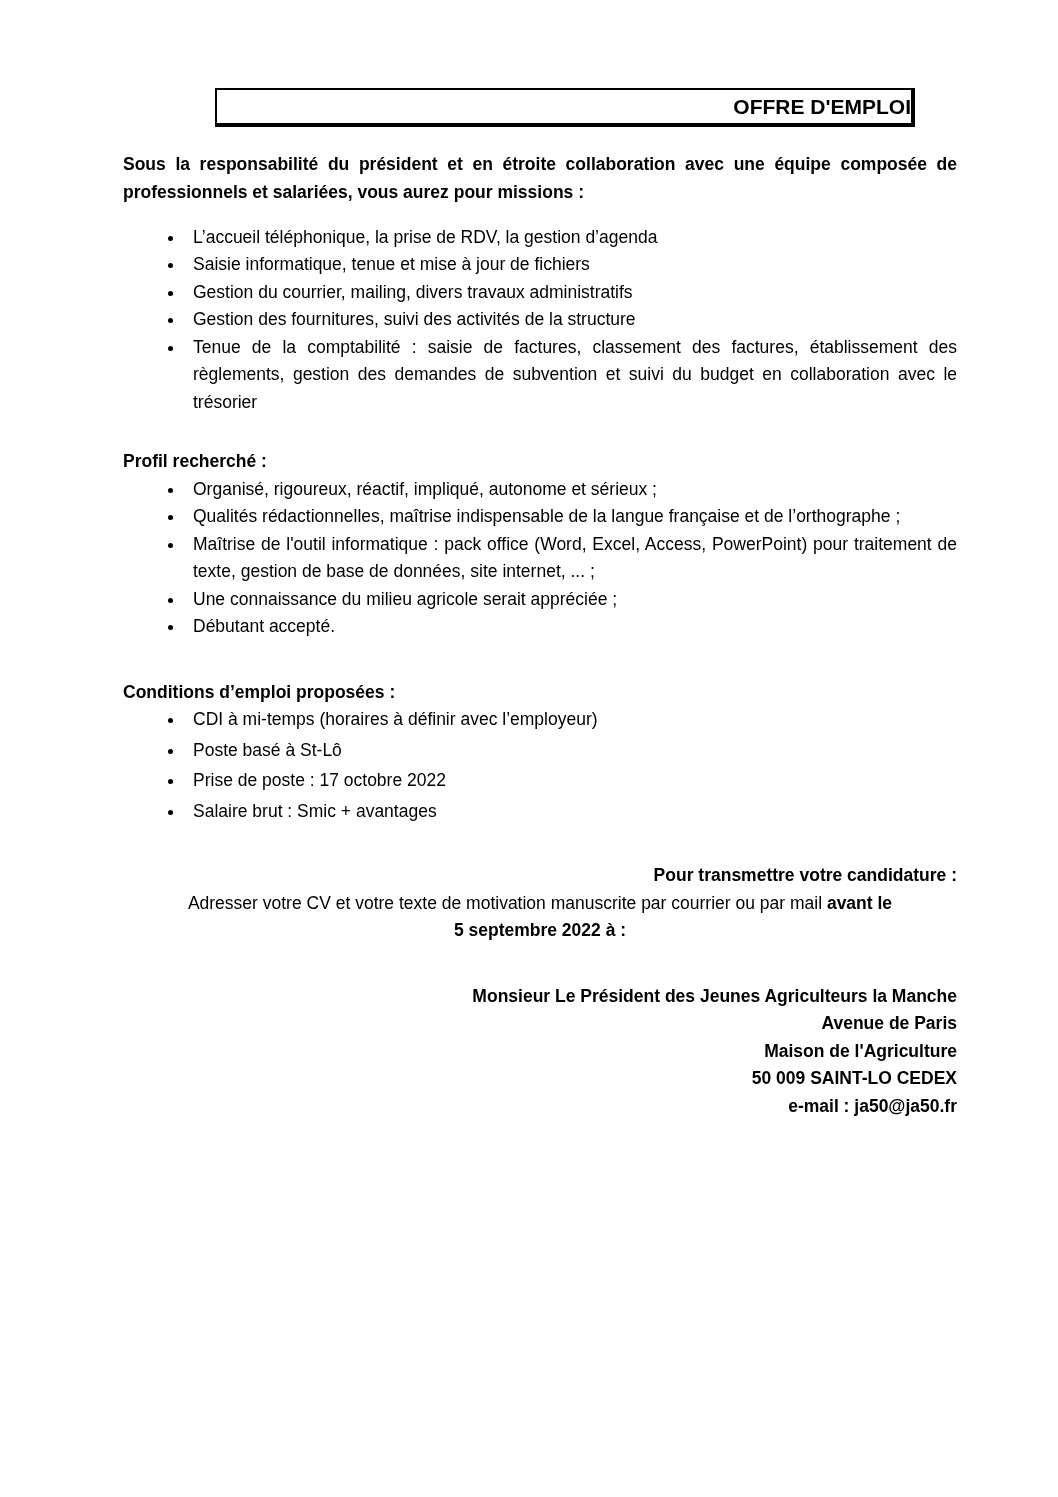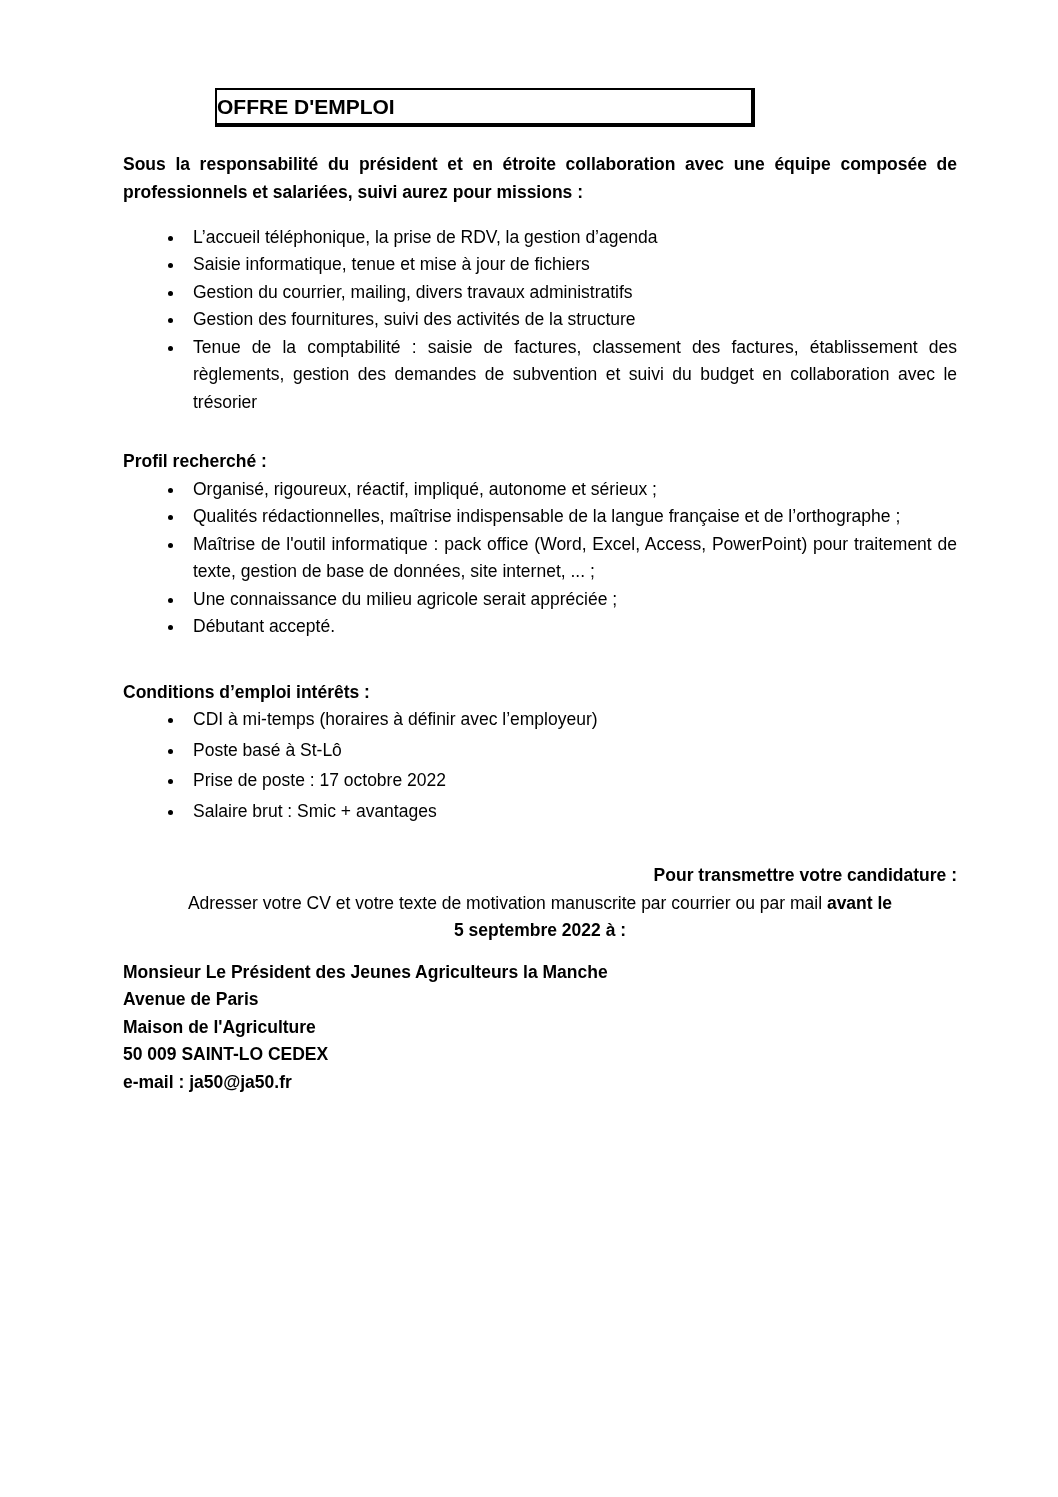--- a/index.html
+++ b/index.html
@@ -18,25 +18,25 @@
   }
   .page {
     box-sizing: border-box;
     width: 1058px;
     height: 1497px;
     overflow: hidden;
   }
   .title-box {
     box-sizing: border-box;
     margin: 88px 0 0 215px;
-    width: 540px;
+    width: 700px;
     border-style: solid;
     border-color: #000000;
     border-width: 2px 4px 4px 2px;
-    text-align: left;
+    text-align: right;
     font-weight: bold;
     font-size: 21px;
     line-height: 24px;
     padding: 5px 0 4px 0;
   }
   .content {
     margin: 0 101px 0 123px; 
   }
   .intro {
     margin-top: 44px;
@@ -72,59 +72,59 @@
   .conditions-list { margin-top: 26px; }
   .conditions-list li { margin-bottom: 3px; }
   .apply {
     margin-top: 37px;
     text-align: center;
   }
   .apply-heading { font-weight: bold; text-align: right; }
   .apply-bold { font-weight: bold; }
   .apply-deadline { font-weight: bold; }
   .address {
-    margin-top: 14px;
-    text-align: left;
+    margin-top: 38px;
+    text-align: right;
     font-weight: bold;
   }
 </style>
 </head>
 <body>
 
 <div class="page">
 
   <div class="title-box">
     <span>OFFRE D'EMPLOI</span>
   </div>
 
   <div class="content">
 
 
 
-    <p class="bold-intro">Sous la responsabilité du président et en étroite collaboration avec une équipe composée de professionnels et salariées, suivi aurez pour missions :</p>
+    <p class="bold-intro">Sous la responsabilité du président et en étroite collaboration avec une équipe composée de professionnels et salariées, vous aurez pour missions :</p>
 
     <ul class="bullets missions-list">
         <li>L’accueil téléphonique, la prise de RDV, la gestion d’agenda</li>
         <li>Saisie informatique, tenue et mise à jour de fichiers</li>
         <li>Gestion du courrier, mailing, divers travaux administratifs</li>
         <li>Gestion des fournitures, suivi des activités de la structure</li>
         <li>Tenue de la comptabilité : saisie de factures, classement des factures, établissement des règlements, gestion des demandes de subvention et suivi du budget en collaboration avec le trésorier</li>
       </ul>
 
     <div class="section-heading profile-heading">Profil recherché :</div>
 
     <ul class="bullets profile-list">
         <li>Organisé, rigoureux, réactif, impliqué, autonome et sérieux ;</li>
         <li>Qualités rédactionnelles, maîtrise indispensable de la langue française et de l’orthographe ;</li>
         <li>Maîtrise de l'outil informatique : pack office (Word, Excel, Access, PowerPoint) pour traitement de texte, gestion de base de données, site internet, ... ;</li>
         <li>Une connaissance du milieu agricole serait appréciée ;</li>
         <li>Débutant accepté.</li>
       </ul>
 
-    <div class="section-heading conditions-heading">Conditions d’emploi intérêts :</div>
+    <div class="section-heading conditions-heading">Conditions d’emploi proposées :</div>
 
     <ul class="bullets conditions-list">
         <li>CDI à mi-temps (horaires à définir avec l’employeur)</li>
         <li>Poste basé à St-Lô</li>
         <li>Prise de poste : 17 octobre 2022</li>
         <li>Salaire brut : Smic + avantages</li>
       </ul>
 
     <div class="apply">
       <div class="apply-heading">Pour transmettre votre candidature :</div>

